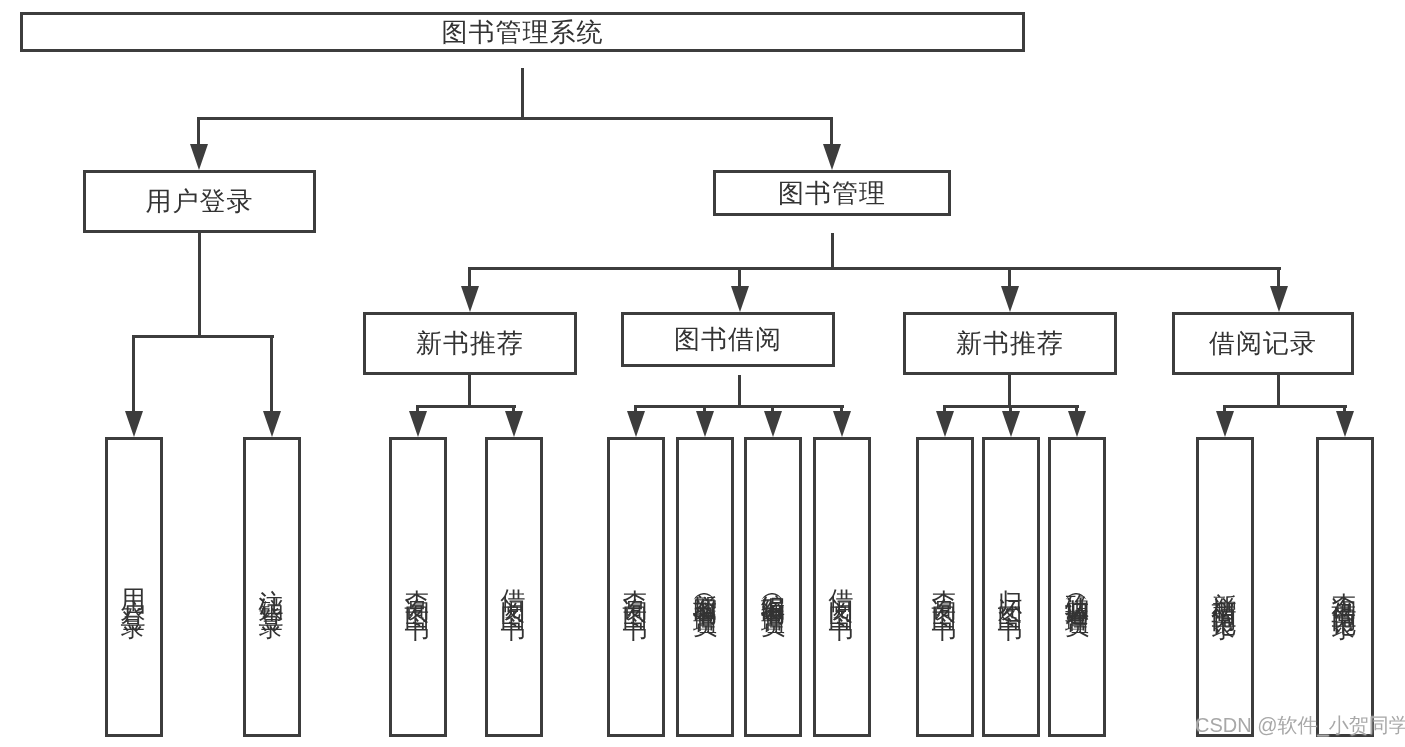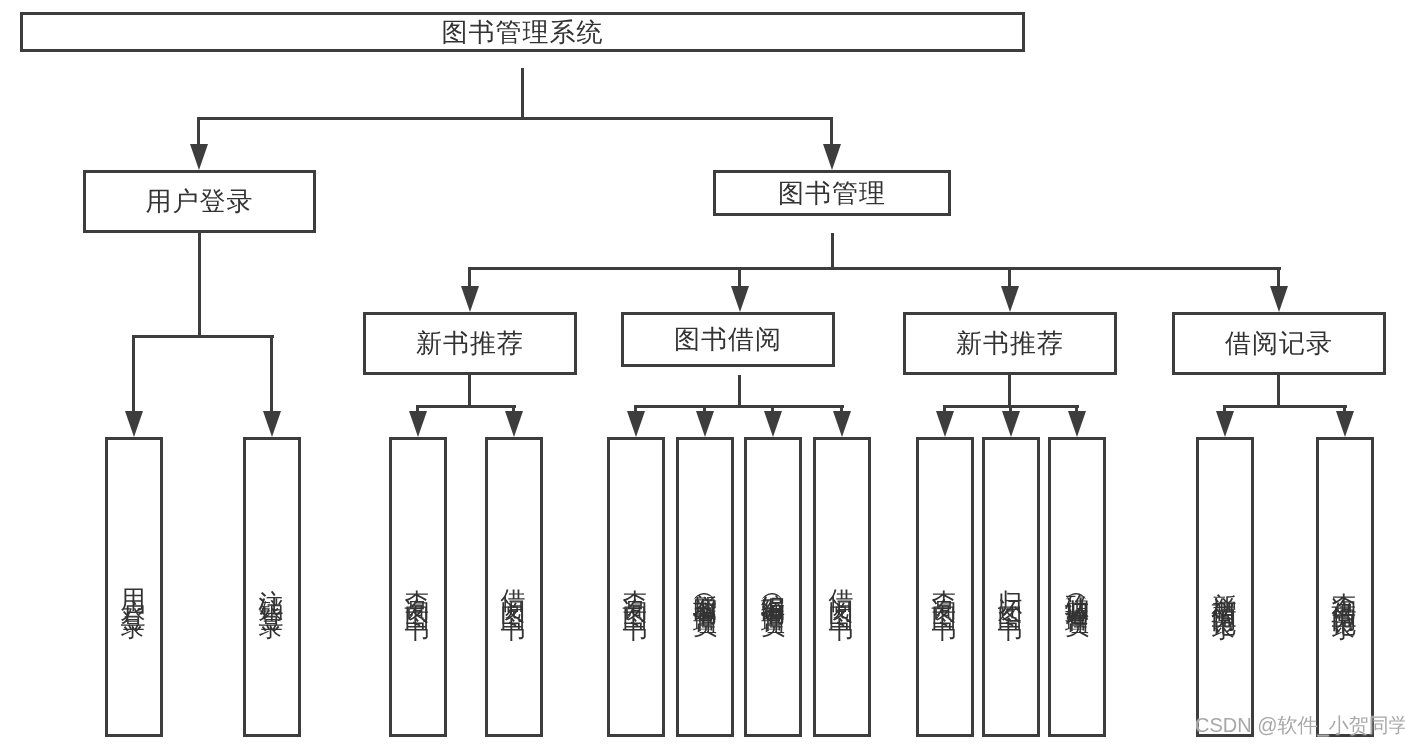--- a/index.html
+++ b/index.html
@@ -78,21 +78,21 @@
 
   <div class="node" style="left:363px;top:312px;width:214px;height:63px">
     <span class="lbl">新书推荐</span>
   </div>
   <div class="node" style="left:621px;top:312px;width:214px;height:55px">
     <span class="lbl">图书借阅</span>
   </div>
   <div class="node" style="left:903px;top:312px;width:214px;height:63px">
     <span class="lbl">新书推荐</span>
   </div>
-  <div class="node" style="left:1172px;top:312px;width:214px;height:63px">
+  <div class="node" style="left:1172px;top:312px;width:182px;height:63px">
     <span class="lbl">借阅记录</span>
   </div>
 
   <div class="vline" style="left:468px;top:375px;height:32px"></div>
   <div class="hline" style="left:416px;top:405px;width:100px"></div>
   <div class="drop" style="left:416px;top:405px;height:6px"></div>
   <div class="drop" style="left:512px;top:405px;height:6px"></div>
 
   <div class="vline" style="left:738px;top:375px;height:32px"></div>
   <div class="hline" style="left:634px;top:405px;width:210px"></div>

